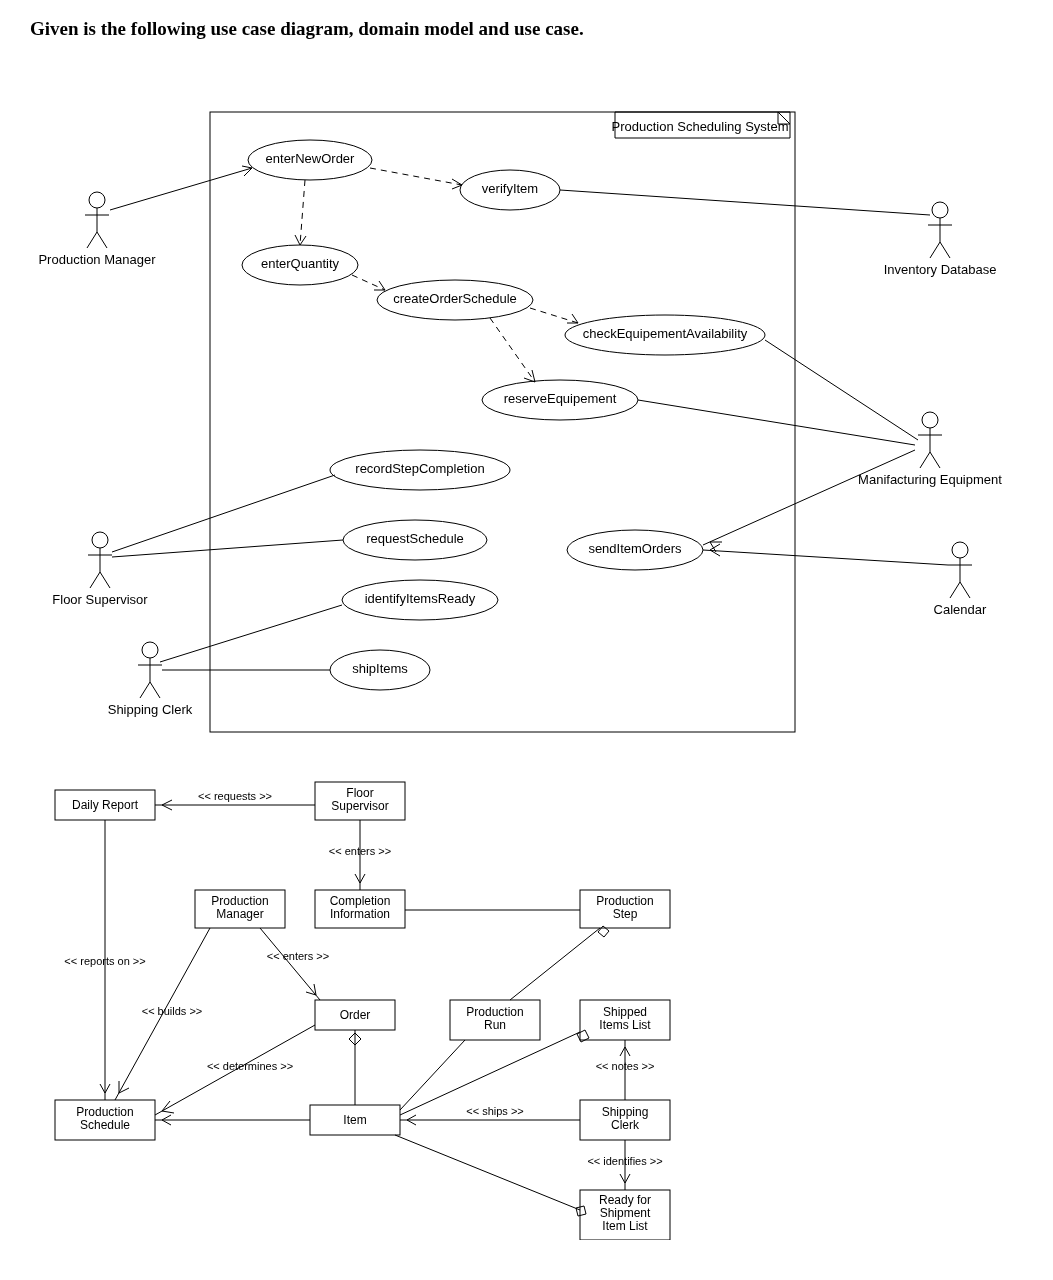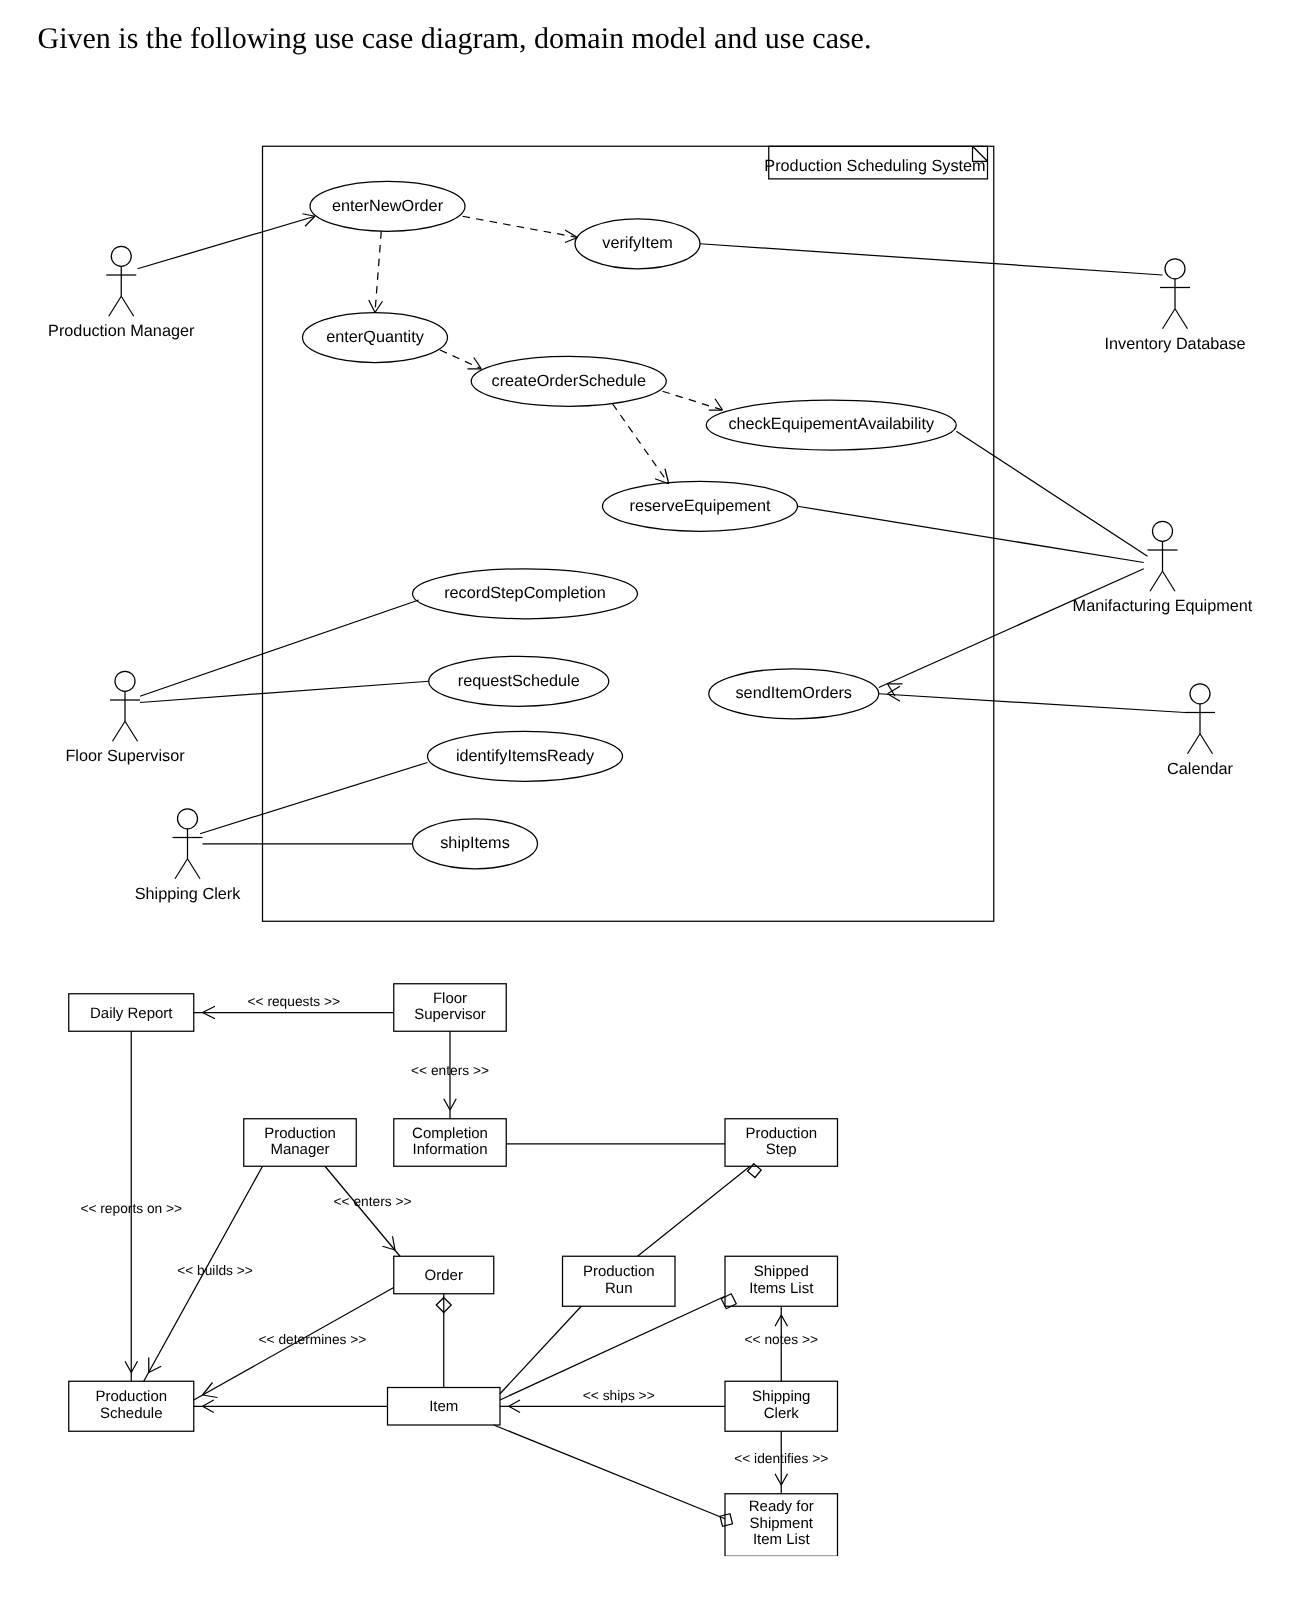--- a/index.html
+++ b/index.html
@@ -1,16 +1,16 @@
 <!DOCTYPE html>
 <html><head>
 <meta charset="utf-8">
 <style>
   body{margin:0;font-family:"Times New Roman",serif;background:#fff;color:#000;width:1053px}
-  .title{font-weight:400;font-size:24px;padding:18px 30px 10px}
+  .title{font-weight:700;font-size:19px;padding:18px 30px 10px}
   .canvas{position:relative;width:1009px;height:1190px}
   svg{position:absolute;left:0;top:0}
   .uc-ellipse{fill:#fff;stroke:#000;stroke-width:1}
   .uc-text{font-family:Arial,sans-serif;font-size:13px;text-anchor:middle;dominant-baseline:middle}
   .actor-label{font-family:Arial,sans-serif;font-size:13px;text-anchor:middle}
   .line{stroke:#000;stroke-width:1;fill:none}
   .dash{stroke:#000;stroke-width:1;stroke-dasharray:6 5;fill:none}
   .box{fill:#fff;stroke:#000;stroke-width:1}
   .boxt{font-family:Arial,sans-serif;font-size:12px;text-anchor:middle}
   .rel{font-family:Arial,sans-serif;font-size:11px;text-anchor:middle}

